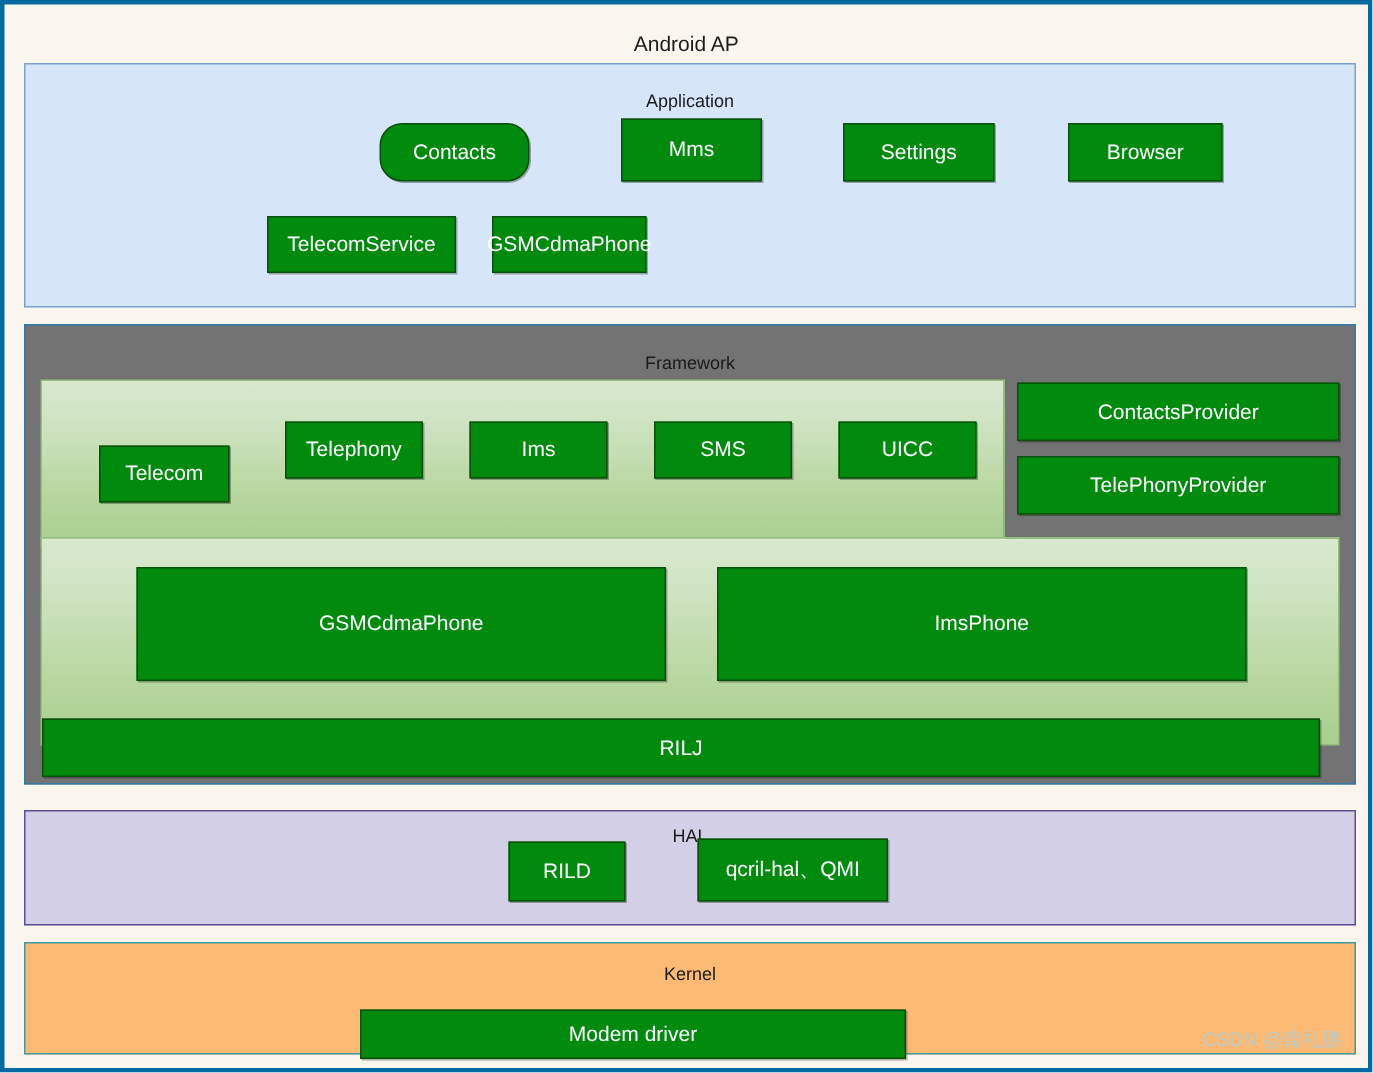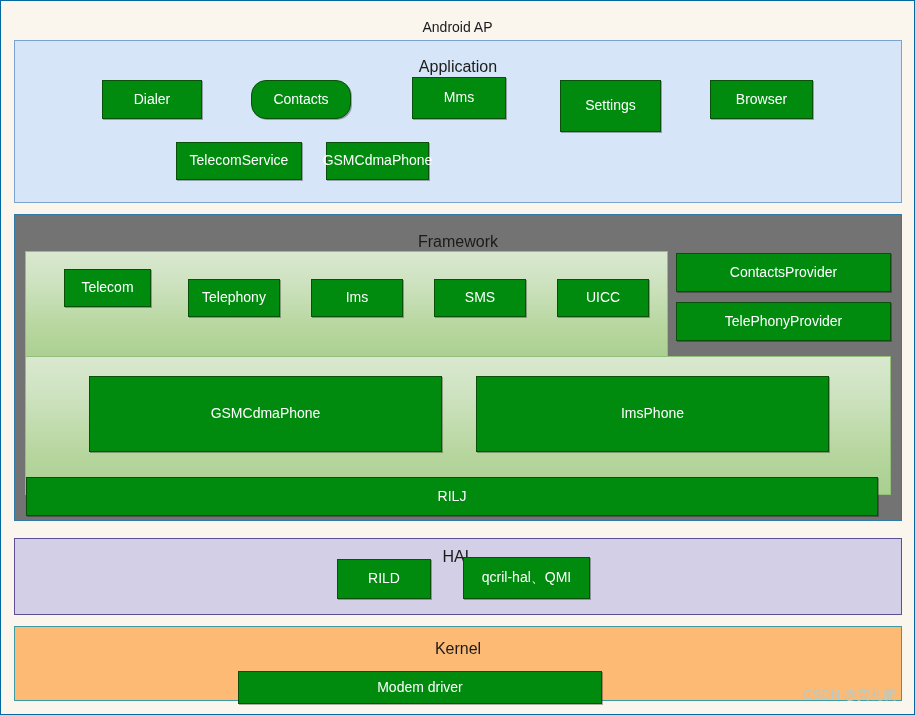--- a/index.html
+++ b/index.html
@@ -5,37 +5,37 @@
   html, body {
     margin: 0;
     padding: 0;
     background: #ffffff;
   }
   #canvas {
     position: relative;
     width: 915px;
     height: 715px;
     background: #faf6ee;
-    border: 1px solid #0369a1;
+    border: 3px solid #0369a1;
     box-sizing: border-box;
     font-family: "Liberation Sans", sans-serif;
     overflow: hidden;
   }
 
   
   .layer {
     position: absolute;
     box-sizing: border-box;
   }
   .layer-title {
     position: absolute;
     left: 0;
     right: 0;
     text-align: center;
-    font-size: 16px;
+    font-size: 12px;
     color: #1b1b1b;
     font-family: "Liberation Sans", sans-serif;
     white-space: nowrap;
   }
 
   .layer-application {
     left: 13px;
     top: 39px;
     width: 888px;
     height: 163px;
@@ -119,56 +119,55 @@
 </head>
 <body>
 
 <div id="canvas">
 
   <div class="diagram-title">Android AP</div>
 
   <div class="layer layer-application">
     <div class="layer-title" style="top:17px;">Application</div>
 
-    <div class="node" style="left:87px; top:39px; width:100px; height:39px;">Dialer</div>
     <div class="node" style="left:236px; top:39px; width:100px; height:39px;border-radius:15px;">Contacts</div>
     <div class="node" style="left:397px; top:36px; width:94px; height:42px;">Mms</div>
-    <div class="node" style="left:545px; top:39px; width:101px; height:52px;">Settings</div>
+    <div class="node" style="left:545px; top:39px; width:101px; height:39px;">Settings</div>
     <div class="node" style="left:695px; top:39px; width:103px; height:39px;">Browser</div>
 
     <div class="node" style="left:161px; top:101px; width:126px; height:38px;">TelecomService</div>
     <div class="node" style="left:311px; top:101px; width:103px; height:38px;">GSMCdmaPhone</div>
   </div>
 
   <div class="layer layer-framework">
     <div class="layer-title" style="top:18px;">Framework</div>
 
     <div class="subpanel" style="left:10px; top:36px; width:643px; height:111px;">
-      <div class="node" style="left:38px; top:17px; width:87px; height:38px;">Telecom</div>
+      <div class="node" style="left:38px; top:43px; width:87px; height:38px;">Telecom</div>
       <div class="node" style="left:162px; top:27px; width:92px; height:38px;">Telephony</div>
       <div class="node" style="left:285px; top:27px; width:92px; height:38px;">Ims</div>
       <div class="node" style="left:408px; top:27px; width:92px; height:38px;">SMS</div>
       <div class="node" style="left:531px; top:27px; width:92px; height:38px;">UICC</div>
     </div>
 
     <div class="node" style="left:661px; top:38px; width:215px; height:39px;">ContactsProvider</div>
     <div class="node" style="left:661px; top:87px; width:215px; height:39px;">TelePhonyProvider</div>
 
     <div class="subpanel" style="left:10px; top:141px; width:866px; height:139px;">
       <div class="node" style="left:63px; top:19px; width:353px; height:76px;">GSMCdmaPhone</div>
       <div class="node" style="left:450px; top:19px; width:353px; height:76px;">ImsPhone</div>
     </div>
 
     <div class="node" style="left:11px; top:262px; width:852px; height:39px;">RILJ</div>
   </div>
 
   <div class="layer layer-hal">
     <div class="layer-title" style="top:9px;">HAL</div>
 
-    <div class="node" style="left:322px; top:20px; width:94px; height:40px;">RILD</div>
+    <div class="node" style="left:322px; top:20px; width:78px; height:40px;">RILD</div>
     <div class="node" style="left:448px; top:18px; width:127px; height:42px;">qcril-hal、QMI</div>
   </div>
 
   <div class="layer layer-kernel">
     <div class="layer-title" style="top:13px;">Kernel</div>
 
     <div class="node" style="left:223px; top:44px; width:364px; height:33px;">Modem driver</div>
   </div>
 
   <div class="watermark">CSDN @龚礼鹏</div>

